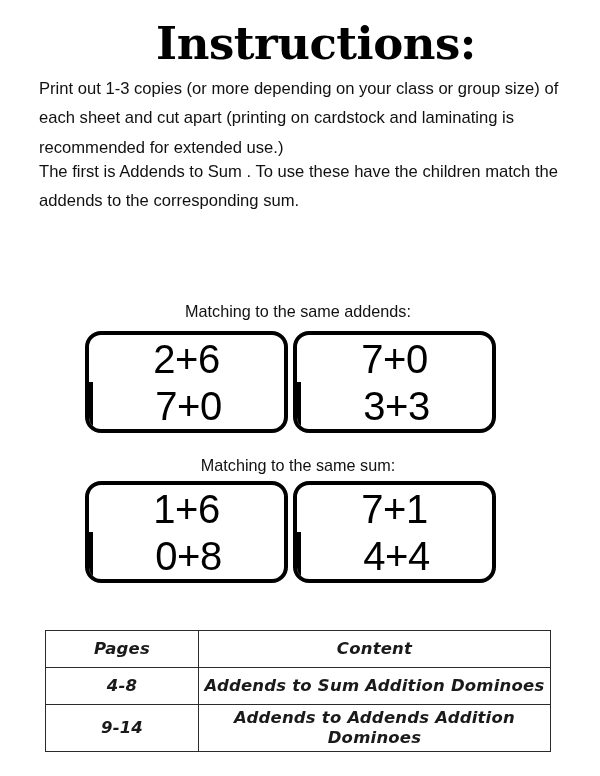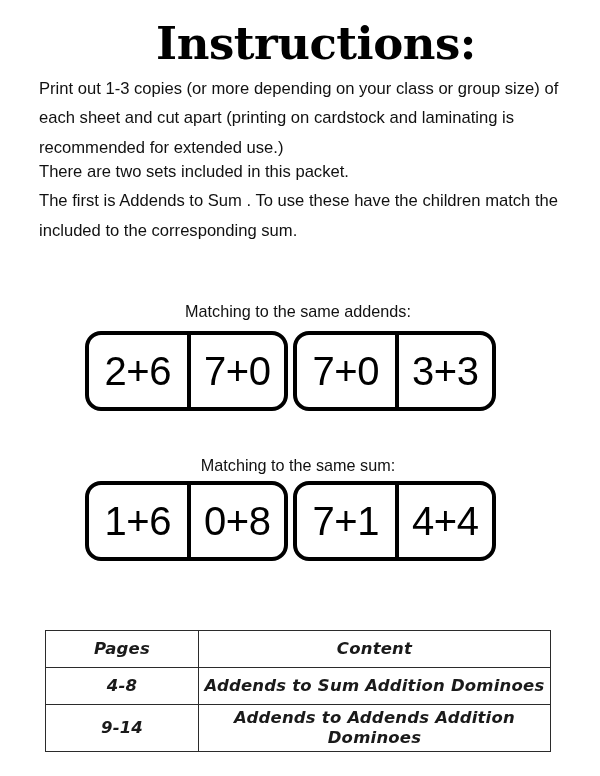--- a/index.html
+++ b/index.html
@@ -82,26 +82,27 @@
     width: 600px;
     height: 106px;
   }
   #domino-row-1 { top: 331px; }
   #domino-row-2 { top: 481px; padding-left: 25px; }
 
   .domino {
     position: absolute;
     top: 0;
     width: 203px;
-    height: 80px;
+    height: 102px;
     box-sizing: border-box;
     border: 4px solid #000000;
     border-radius: 16px;
     background: #ffffff;
     display: flex;
+    flex-direction: column;
     overflow: hidden;
   }
   .domino.left  { left: 85px; }
   .domino.right { left: 293px; }
 
   .domino-cell {
     flex: 1 1 50%;
     display: flex;
     align-items: center;
     justify-content: center;
@@ -151,23 +152,22 @@
 
   <div class="title">Instructions:</div>
 
   <div class="body-block" id="para-1">
     <p>Print out 1-3 copies (or more depending on your class or group size) of</p>
     <p>each sheet and cut apart (printing on cardstock and laminating is</p>
     <p>recommended for extended use.)</p>
   </div>
 
   <div class="body-block" id="para-2">
-    <p>There are two sets included in this packet.</p>
     <p>The first is Addends to Sum . To use these have the children match the</p>
-    <p>included to the corresponding sum.</p>
+    <p>addends to the corresponding sum.</p>
   </div>
 
 
   <div class="example-caption" id="caption-1">Matching to the same addends:</div>
 
   <div class="domino-row" id="domino-row-1">
     <div class="domino left">
       <div class="domino-cell first">2+6</div>
       <div class="domino-cell second">7+0</div>
     </div>

